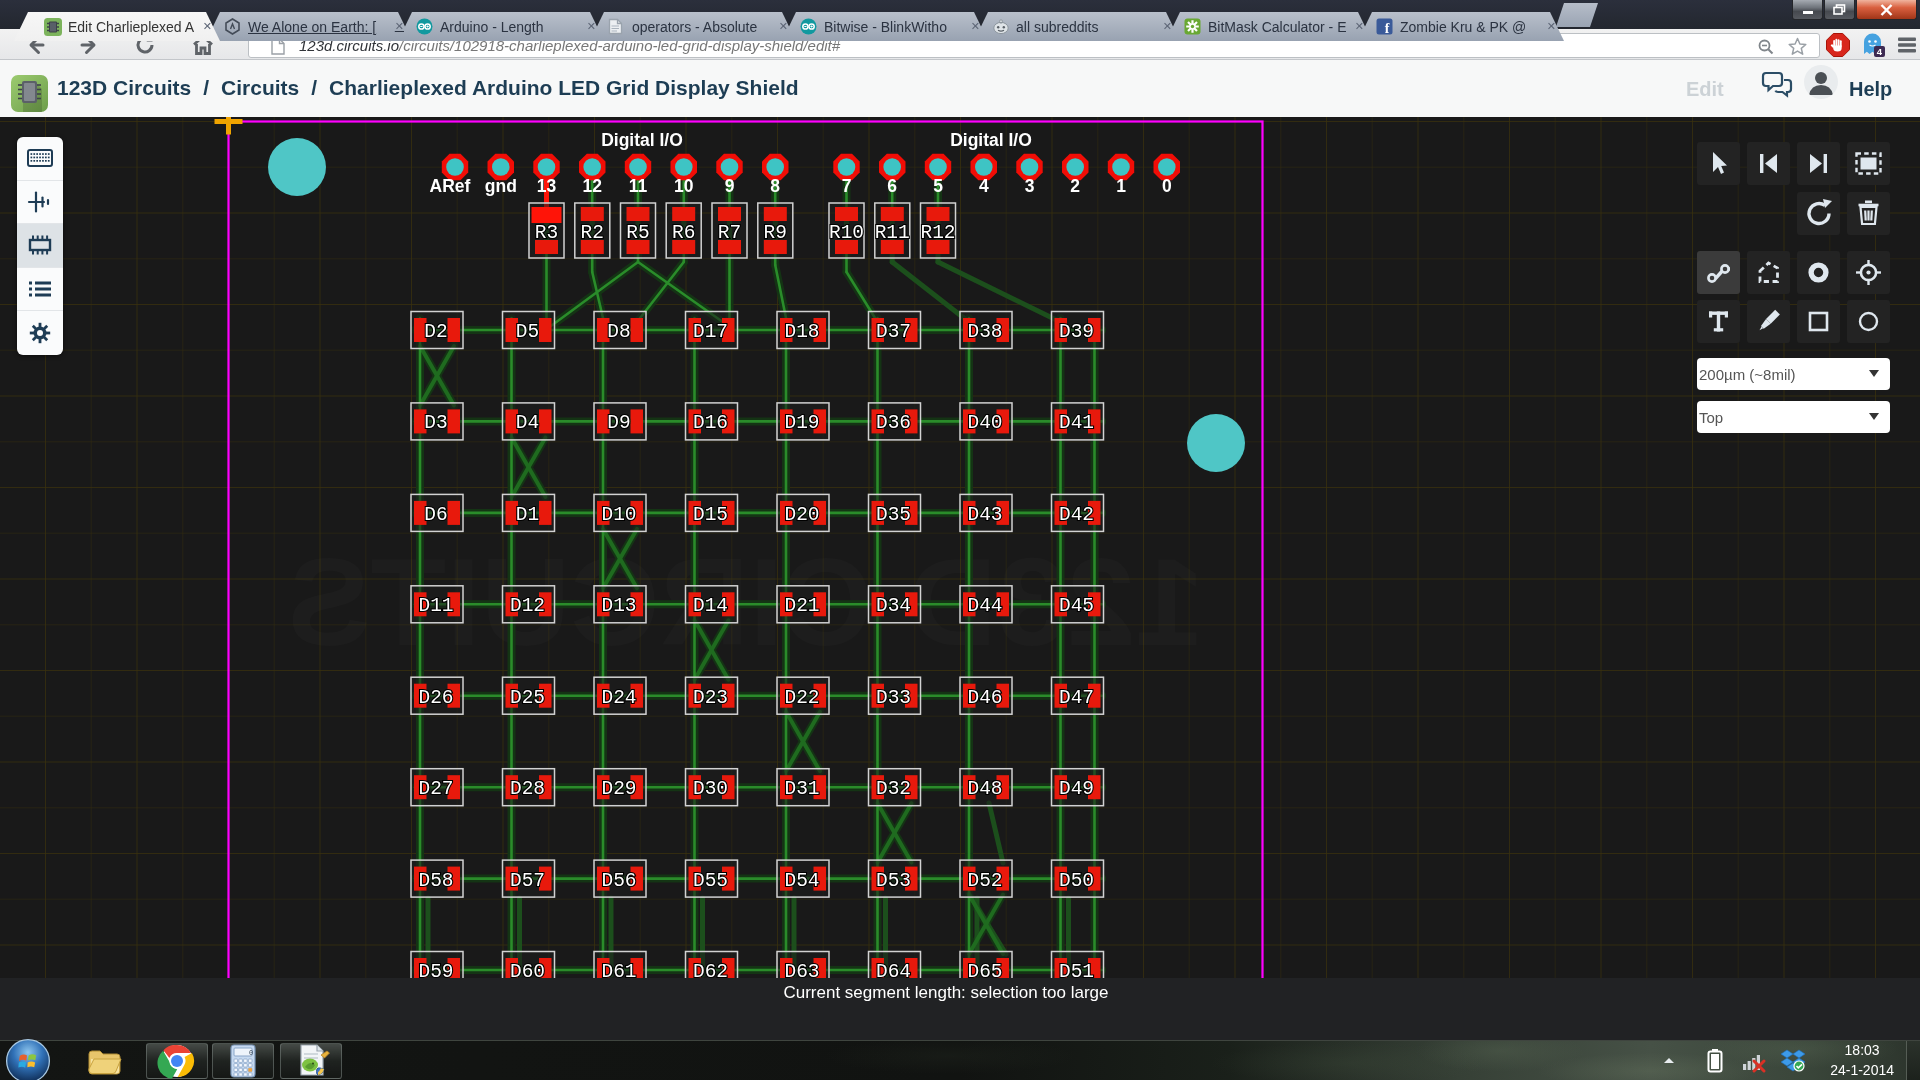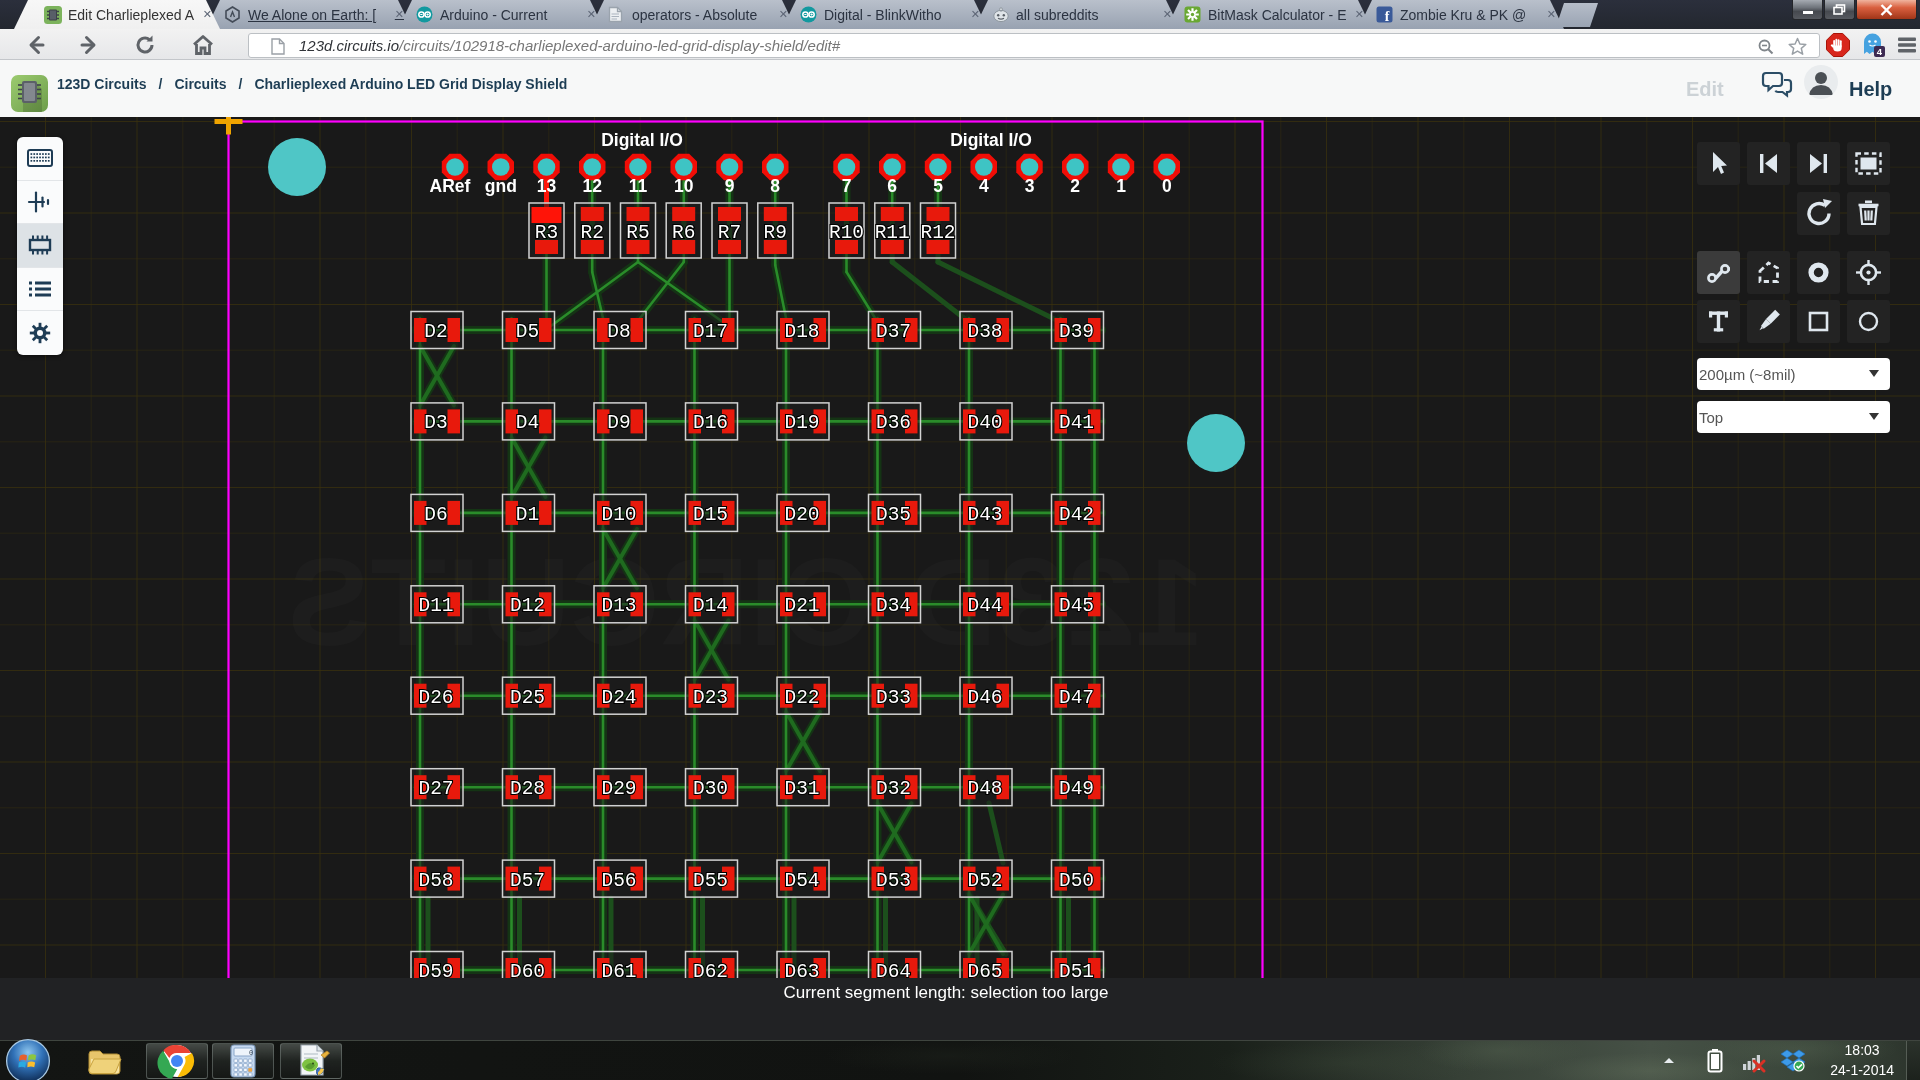--- a/index.html
+++ b/index.html
@@ -1,36 +1,36 @@
 <!DOCTYPE html>
 <html><head><meta charset="utf-8"><style>
 *{margin:0;padding:0;box-sizing:border-box;}
 html,body{width:1920px;height:1080px;overflow:hidden;background:#191919;font-family:"Liberation Sans",sans-serif;}
 #tabbar{position:absolute;left:0;top:0;width:1920px;height:29px;background:linear-gradient(#2b2f3c,#23272f);}
-.tab{position:absolute;top:0;height:29px;width:206px;display:flex;align-items:center;padding:0 8px 0 18px;
+.tab{position:absolute;top:12px;height:29px;width:206px;display:flex;align-items:center;padding:0 8px 0 18px;
   clip-path:polygon(0 100%,14px 0,192px 0,206px 100%);
   background:linear-gradient(#b9c0cb,#98a2b1);color:#2b3341;font-size:14px;}
 .tab.active{background:linear-gradient(#f7f7f7,#f0f0f0);color:#333;padding-left:30px;}
 .fav{width:18px;height:18px;margin-right:6px;flex:none;display:inline-block;}
 .ttl{white-space:nowrap;overflow:hidden;flex:1;}
 .tclose{font-size:11px;color:#5c6575;margin-left:4px;flex:none;}
 .newtab{position:absolute;top:3px;width:42px;height:24px;background:linear-gradient(#b6bdc9,#9aa4b3);
   clip-path:polygon(8px 0,42px 0,34px 100%,0 100%);}
 #winbtns{position:absolute;right:3px;top:0;height:21px;display:flex;z-index:99;}
 .wb{width:31px;height:20px;background:linear-gradient(#a6abb2,#6f747b 40%,#46494f 60%,#56595f);border:1px solid #24262a;border-top:none;
   color:#fff;display:flex;align-items:center;justify-content:center;border-radius:0 0 3px 3px;margin-left:1px;font-size:11px;}
 .wb.close{width:61px;background:linear-gradient(#f0b49e,#d9603f 40%,#a03518);}
 #toolbar{position:absolute;left:0;top:29px;width:1920px;height:31px;background:linear-gradient(#f2f2f2,#e6e7e9);border-bottom:1px solid #c3c6ca;}
 .navic{position:absolute;top:3px;width:26px;height:26px;color:#686c70;}
 #omni{position:absolute;left:248px;top:3.5px;width:1572px;height:25px;background:#fff;border:1px solid #bcc0c4;border-radius:3px;font-style:italic;}
 #urltxt{position:absolute;left:50px;top:3px;font-size:15px;color:#777;white-space:nowrap;}
 #urltxt b{color:#303338;font-weight:normal;}
 #header{position:absolute;left:0;top:60px;width:1920px;height:57px;background:#f7f8f8;}
 #logo{position:absolute;left:11px;top:15px;width:37px;height:37px;border-radius:7px;background:linear-gradient(135deg,#9ccb70,#6d9e4a);}
-#crumbs{position:absolute;left:57px;top:16px;font-size:14px;font-weight:bold;color:#1d3d54;}
+#crumbs{position:absolute;left:57px;top:16px;font-size:21px;font-weight:bold;color:#1d3d54;}
 #crumbs .sep{color:#1d3d54;font-weight:bold;margin:0 12px;}
 #saved{position:absolute;left:1686px;top:18px;font-size:20px;font-weight:bold;color:#ccd2d6;}
 #help{position:absolute;left:1849px;top:18px;font-size:20px;font-weight:bold;color:#1d3d54;}
 #avatar{position:absolute;left:1804px;top:5px;width:34px;height:34px;border-radius:50%;background:#e9ecee;overflow:hidden;}
 #canvas{position:absolute;left:0;top:117px;width:1920px;height:923px;background:#191919;}
 #lpanel{position:absolute;left:17px;top:20px;width:46px;background:#fafbfc;border-radius:6px;box-shadow:0 1px 4px rgba(0,0,0,.5);}
 .cell{width:46px;height:43.5px;display:flex;align-items:center;justify-content:center;border-bottom:1px solid #e2e5e8;}
 .cell.last{border-bottom:none;}
 .cell.sel{background:#dde2e6;}
 .rbtn{position:absolute;width:43px;height:43px;border-radius:3px;}
@@ -77,21 +77,21 @@
       <span class="fav"><svg width="17" height="17" viewBox="0 0 17 17">
           <circle cx="8.5" cy="8.5" r="8" fill="#12999f"></circle>
           <g fill="none" stroke="#fff" stroke-width="1.5">
             <circle cx="5.4" cy="8.5" r="2.6"></circle>
             <circle cx="11.6" cy="8.5" r="2.6"></circle>
           </g>
           <line x1="4.3" y1="8.5" x2="6.5" y2="8.5" stroke="#fff" stroke-width="1.1"></line>
           <line x1="10.5" y1="8.5" x2="12.7" y2="8.5" stroke="#fff" stroke-width="1.1"></line>
           <line x1="11.6" y1="7.4" x2="11.6" y2="9.6" stroke="#fff" stroke-width="1.1"></line>
         </svg></span>
-      <span class="ttl">Arduino - Current</span>
+      <span class="ttl">Arduino - Length</span>
       <span class="tclose">✕</span>
     </div>
 <div class="tab" style="left:590px;z-index:37;">
       <span class="fav"><svg width="15" height="17" viewBox="0 0 15 17">
           <path d="M1.5 1.5 h8 l4 4 v10 h-12 z" fill="#eceff2" stroke="#9aa3ad" stroke-width="1.3"></path>
           <path d="M9.5 1.5 v4 h4" fill="none" stroke="#9aa3ad" stroke-width="1.3"></path>
           <g stroke="#aab3bd" stroke-width="1.1">
             <line x1="3.5" y1="8" x2="11" y2="8"></line>
             <line x1="3.5" y1="10.5" x2="11" y2="10.5"></line>
             <line x1="3.5" y1="13" x2="9" y2="13"></line>
@@ -104,21 +104,21 @@
       <span class="fav"><svg width="17" height="17" viewBox="0 0 17 17">
           <circle cx="8.5" cy="8.5" r="8" fill="#12999f"></circle>
           <g fill="none" stroke="#fff" stroke-width="1.5">
             <circle cx="5.4" cy="8.5" r="2.6"></circle>
             <circle cx="11.6" cy="8.5" r="2.6"></circle>
           </g>
           <line x1="4.3" y1="8.5" x2="6.5" y2="8.5" stroke="#fff" stroke-width="1.1"></line>
           <line x1="10.5" y1="8.5" x2="12.7" y2="8.5" stroke="#fff" stroke-width="1.1"></line>
           <line x1="11.6" y1="7.4" x2="11.6" y2="9.6" stroke="#fff" stroke-width="1.1"></line>
         </svg></span>
-      <span class="ttl">Digital - BlinkWitho</span>
+      <span class="ttl">Bitwise - BlinkWitho</span>
       <span class="tclose">✕</span>
     </div>
 <div class="tab" style="left:974px;z-index:35;">
       <span class="fav"><svg width="18" height="17" viewBox="0 0 18 17">
           <ellipse cx="9" cy="10" rx="7.2" ry="5.6" fill="#dfe4e8" stroke="#8d969e" stroke-width="1"></ellipse>
           <circle cx="9" cy="3.2" r="1.4" fill="#dfe4e8" stroke="#8d969e" stroke-width="1"></circle>
           <line x1="9" y1="4.5" x2="9" y2="6" stroke="#8d969e" stroke-width="1"></line>
           <circle cx="6.2" cy="9.3" r="1.2" fill="#5a6168"></circle>
           <circle cx="11.8" cy="9.3" r="1.2" fill="#5a6168"></circle>
           <path d="M6 12.2 q3 1.8 6 0" fill="none" stroke="#5a6168" stroke-width="1.2"></path>

